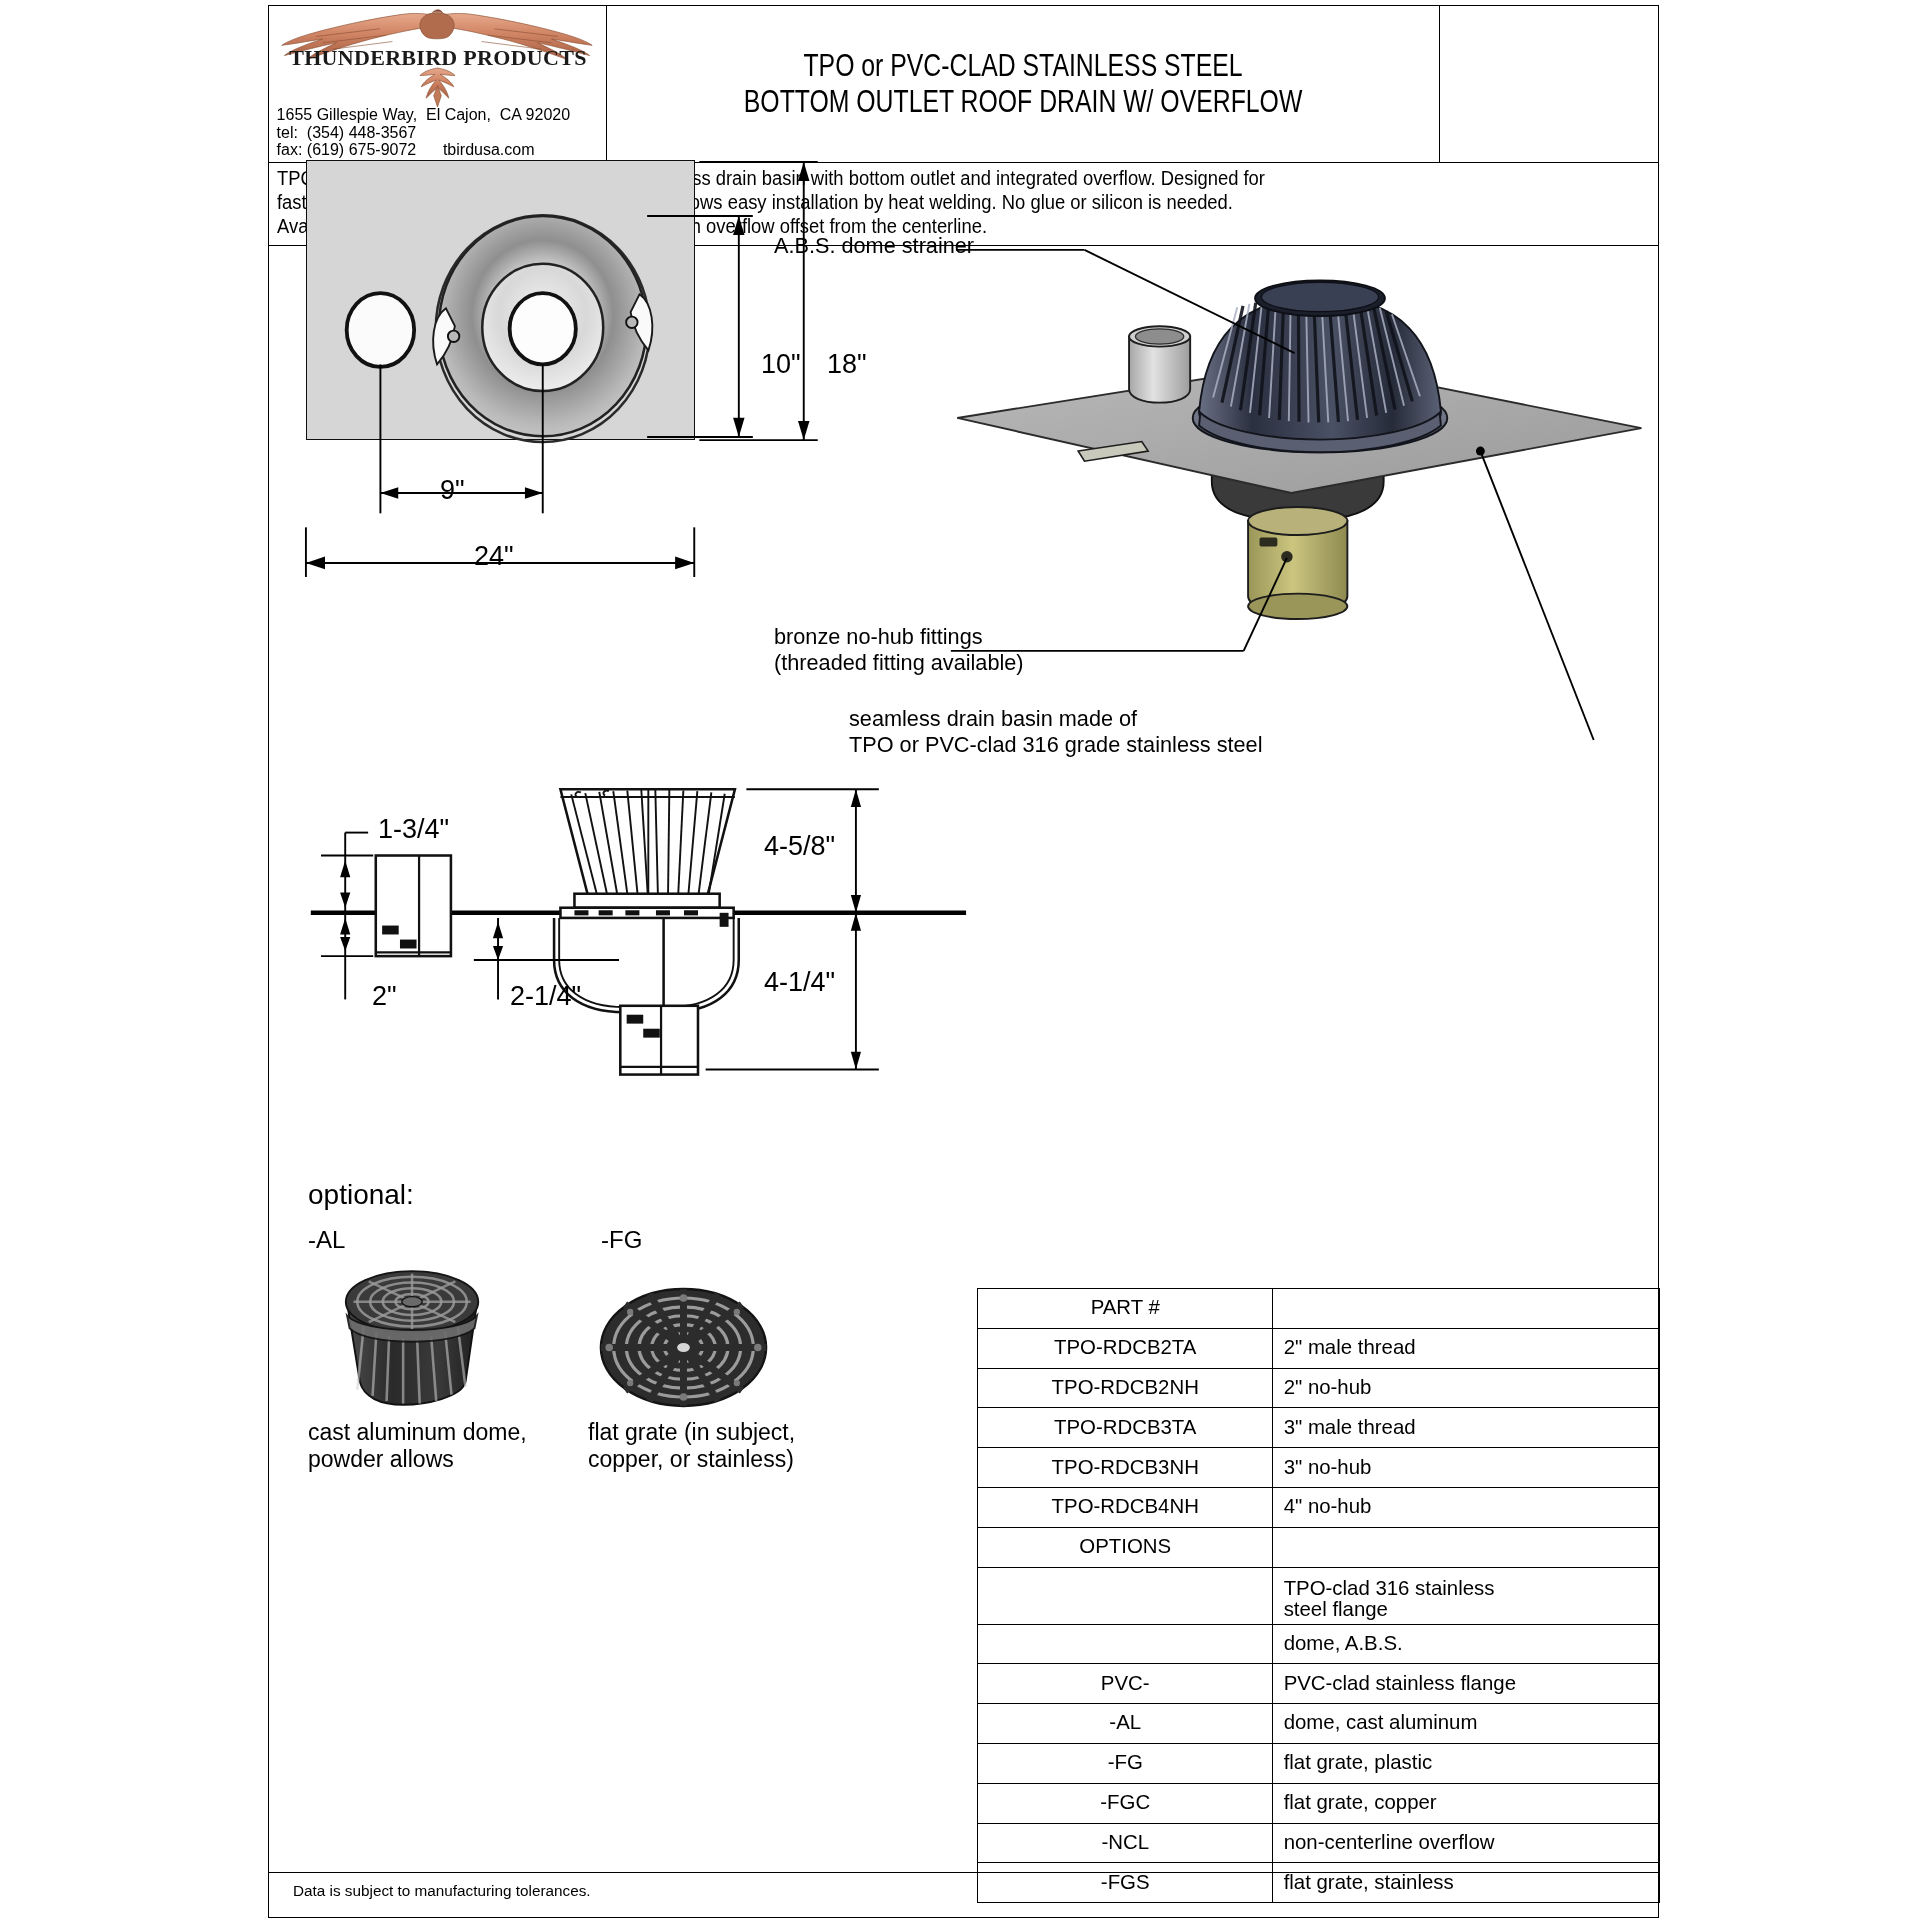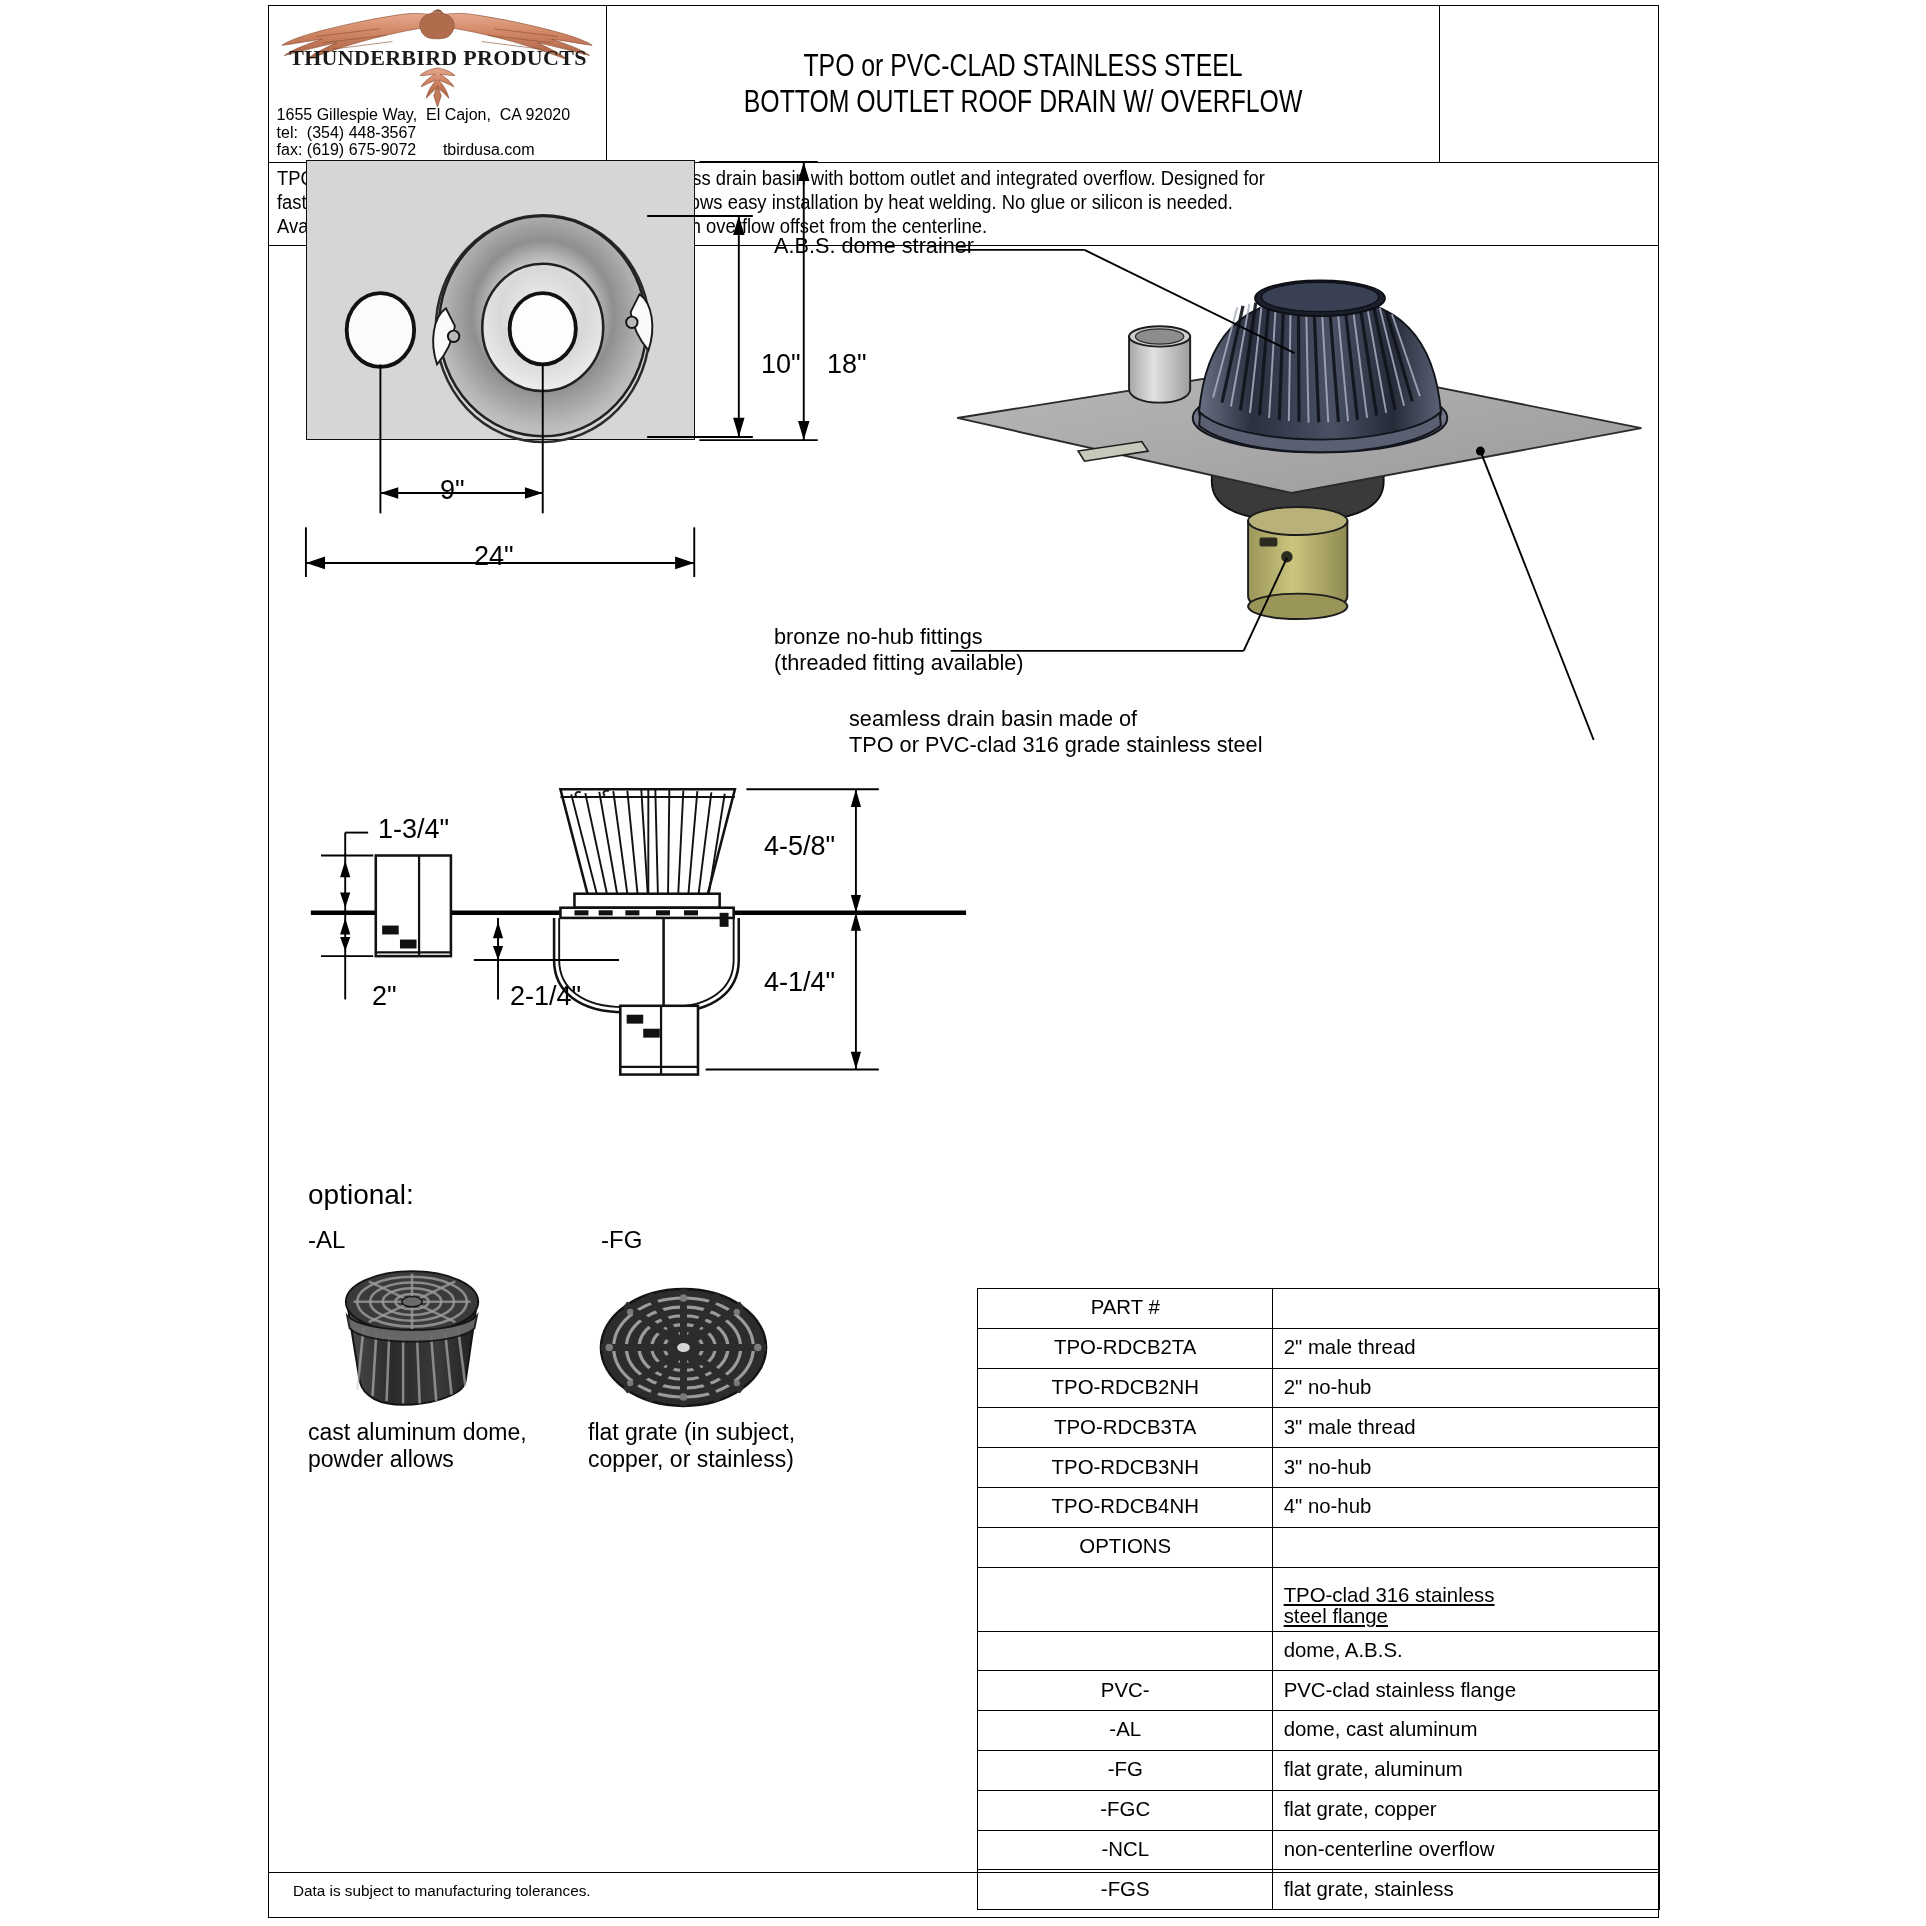--- a/index.html
+++ b/index.html
@@ -49,21 +49,21 @@
         border-top:1.9px solid #000;box-sizing:border-box;}
   #foottxt{position:absolute;left:24px;top:9px;font-size:15.3px;}
 
   
   #ptable{position:absolute;left:708px;top:1042px;width:683px;
           border-collapse:collapse;}
   #ptable td{border:1.6px solid #000;height:35px;font-size:20.4px;
              padding:1.3px 0 2.5px 0;}
   #ptable td.c1{width:299px;text-align:center;}
   #ptable td.c2{width:382px;text-align:left;padding-left:10.2px;}
-  #ptable td.two{line-height:21.7px;padding-top:17px;text-decoration:underline;}
+  #ptable td.two{line-height:21.7px;padding-top:10px;}
 
   
   #optwrap{position:absolute;left:39px;top:936px;}
 </style>
 </head>
 <body>
 
 <div id="sheet">
 
   <div id="hdr">
@@ -507,21 +507,21 @@
           <tr>
             <td class="c1">PVC-</td>
             <td class="c2" style="white-space: pre-line;">PVC-clad stainless flange</td>
           </tr>
           <tr>
             <td class="c1">-AL</td>
             <td class="c2" style="white-space: pre-line;">dome, cast aluminum</td>
           </tr>
           <tr>
             <td class="c1">-FG</td>
-            <td class="c2" style="white-space: pre-line;">flat grate, aluminum</td>
+            <td class="c2" style="white-space: pre-line;">flat grate, plastic</td>
           </tr>
           <tr>
             <td class="c1">-FGC</td>
             <td class="c2" style="white-space: pre-line;">flat grate, copper</td>
           </tr>
           <tr>
             <td class="c1">-NCL</td>
             <td class="c2" style="white-space: pre-line;">non-centerline overflow</td>
           </tr>
           <tr>

